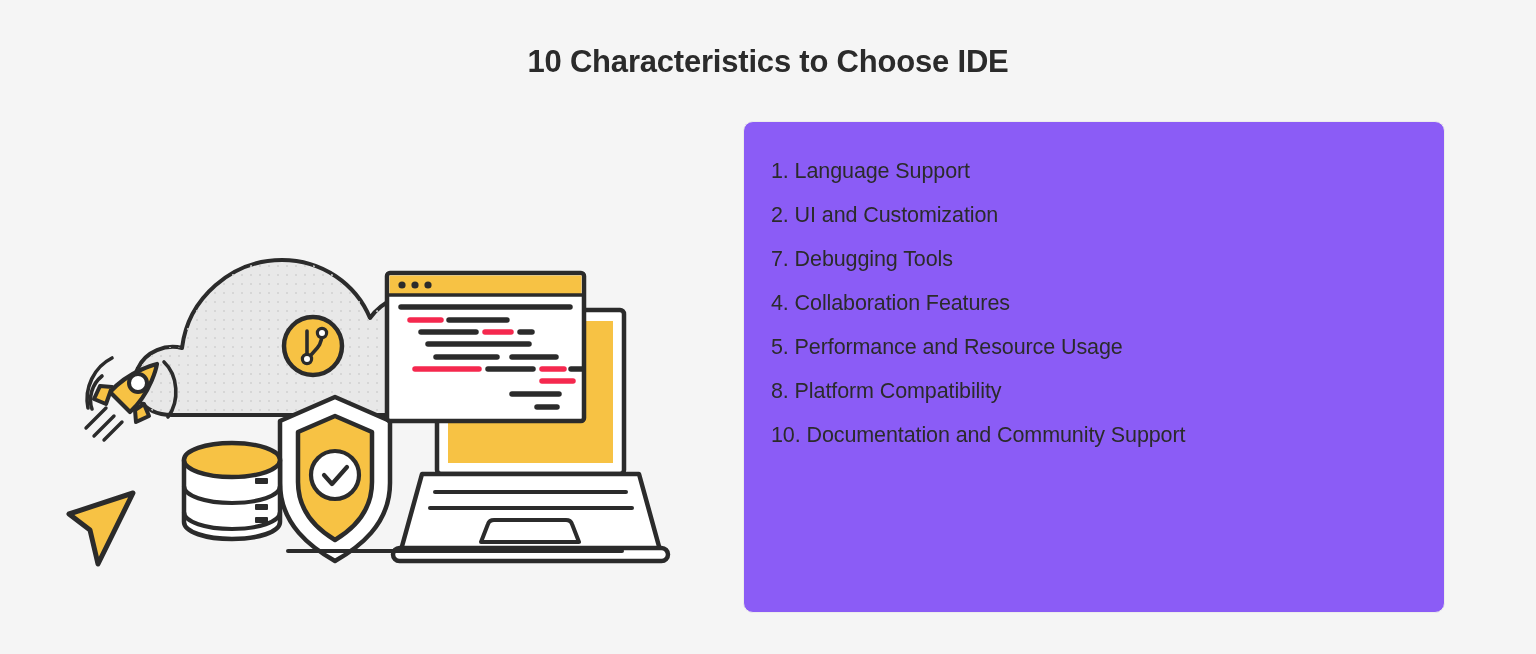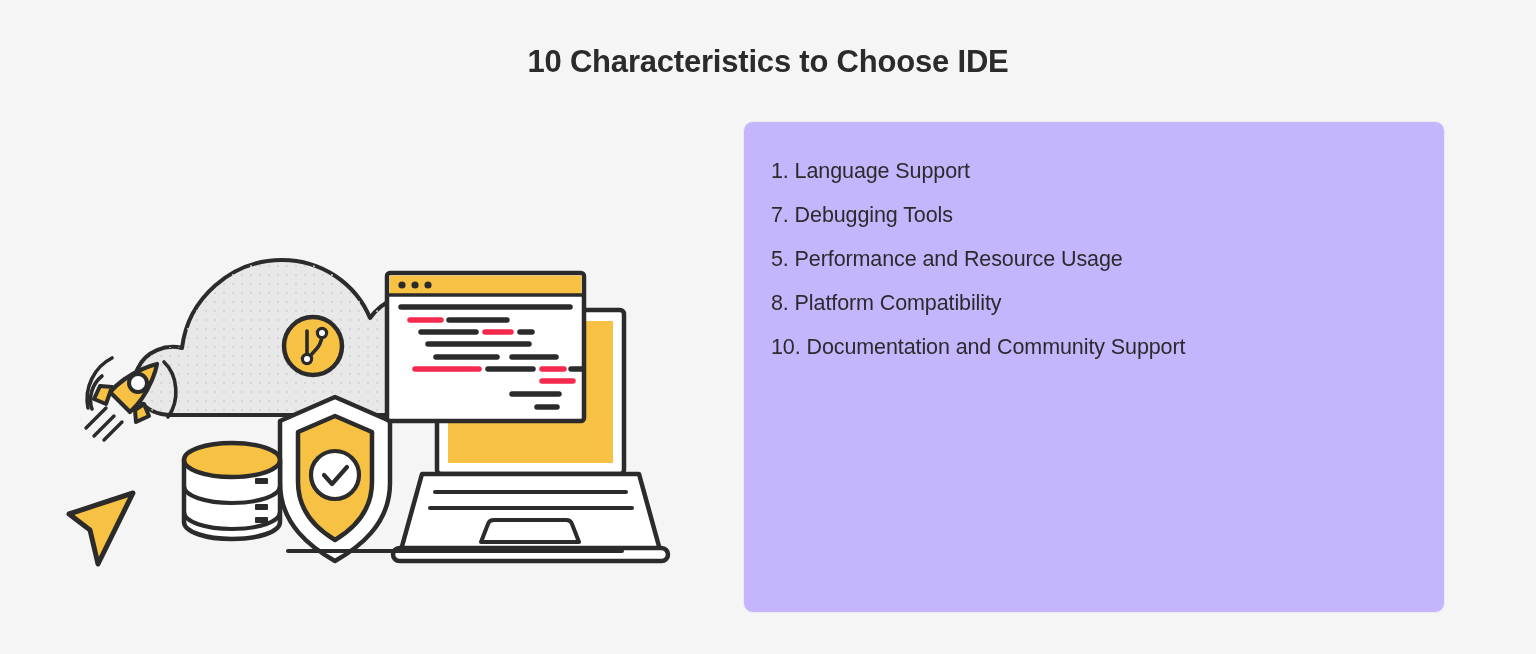--- a/index.html
+++ b/index.html
@@ -35,21 +35,21 @@
     height: 460px;
   }
   .illustration svg { display: block; }
 
   .list-card {
     position: absolute;
     left: 743px;
     top: 121px;
     width: 702px;
     height: 492px;
-    background: #c4b5fd;
+    background: #8b5cf6;
     border: 1.5px solid #ececec;
     border-radius: 10px;
   }
   .list-inner {
     padding: 27px 0 0 27px;
   }
   .list-item {
     font-size: 21.5px;
     color: #2b2b2b;
     line-height: 44px;
@@ -181,20 +181,22 @@
 
       <g>
         <path d="M228 431 L562 431" stroke="#2b2b2b" stroke-width="4" stroke-linecap="round"></path>
       </g>
     </svg>
   </div>
 
   <div class="list-card">
     <div class="list-inner">
       <div class="list-item">1. Language Support</div>
+      <div class="list-item">2. UI and Customization</div>
       <div class="list-item">7. Debugging Tools</div>
+      <div class="list-item">4. Collaboration Features</div>
       <div class="list-item">5. Performance and Resource Usage</div>
       <div class="list-item">8. Platform Compatibility</div>
       <div class="list-item">10. Documentation and Community Support</div>
     </div>
   </div>
 
 </div>
 
 </body></html>

